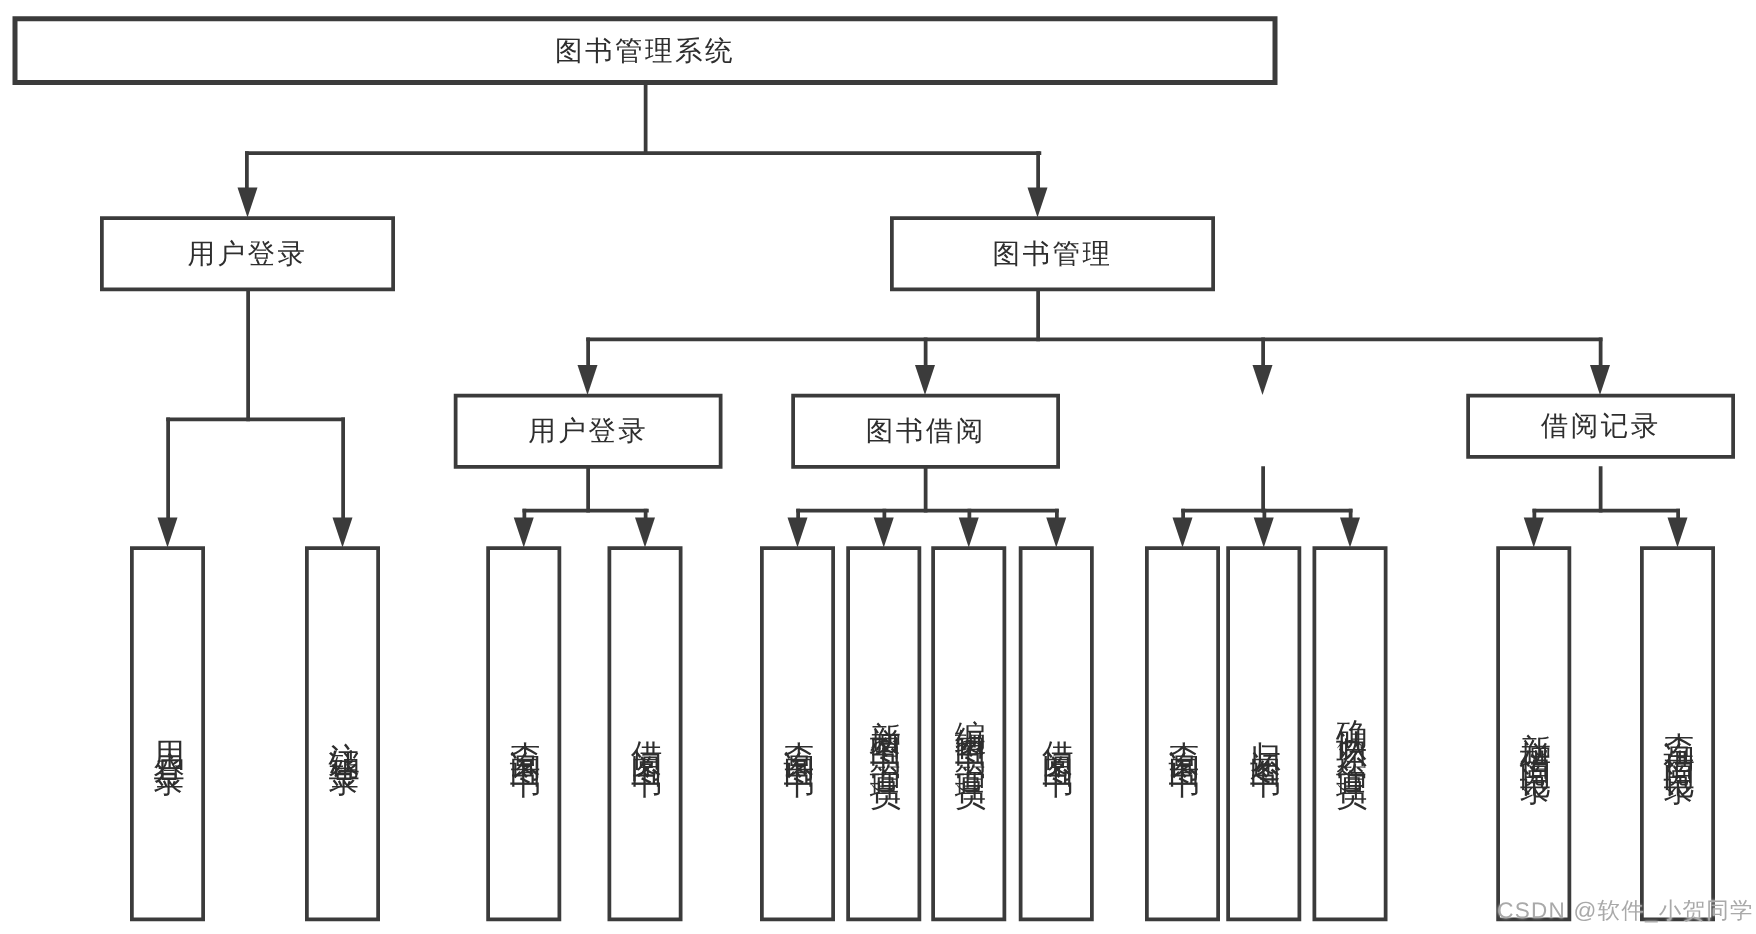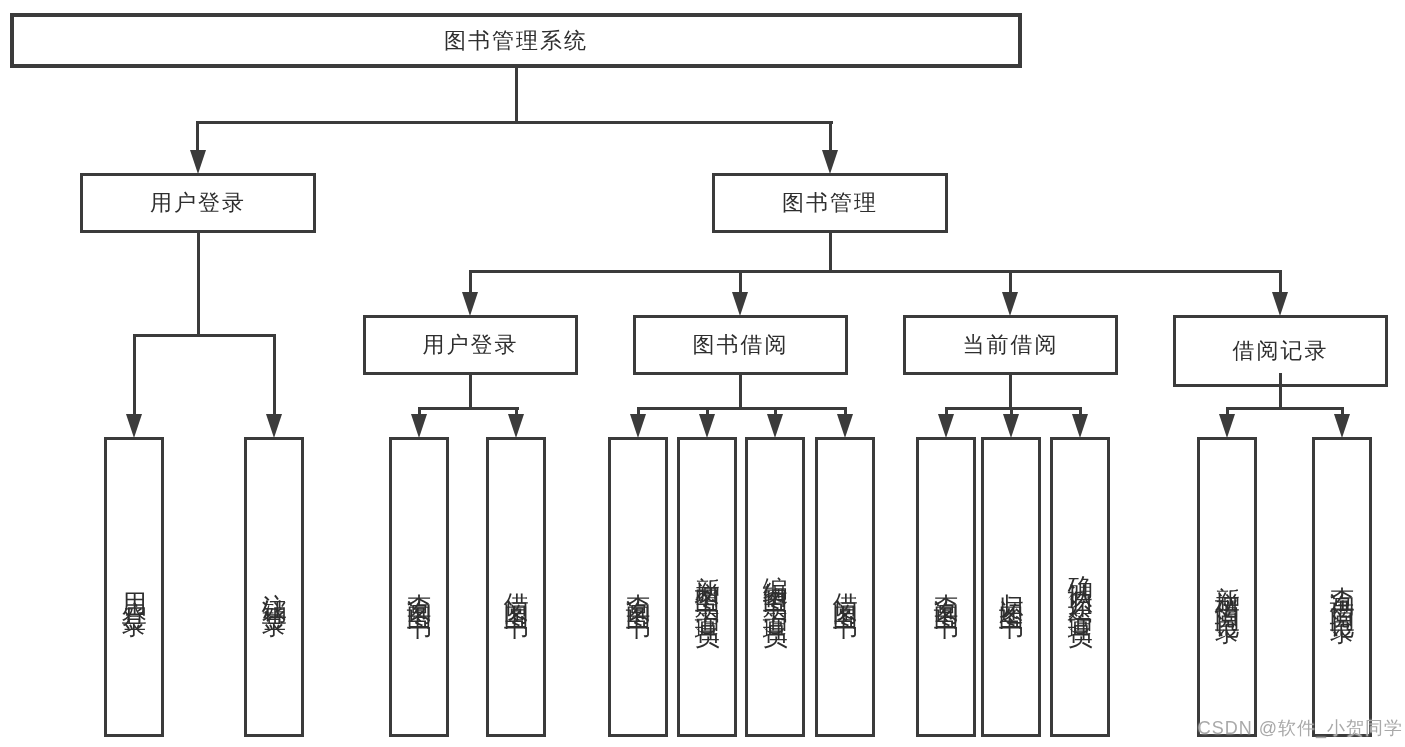--- a/index.html
+++ b/index.html
@@ -31,34 +31,31 @@
 
 <div class="canvas">
 
   <div class="box root" style="left:10px; top:13px; width:1012px; height:55px;">
     <span>图书管理系统</span>
   </div>
 
   <div class="box" style="left:80px; top:173px; width:236px; height:60px;">
     <span>用户登录</span>
   </div>
-  <div class="box" style="left:712px; top:173px; width:236px; height:60px;">
+  <div class="box" style="left:712px; top:173px; width:260px; height:60px;">
     <span>图书管理</span>
   </div>
 
   <div class="box" style="left:363px; top:315px; width:215px; height:60px;">
     <span>用户登录</span>
   </div>
   <div class="box" style="left:633px; top:315px; width:215px; height:60px;">
     <span>图书借阅</span>
   </div>
-  <div class="box" style="left:903px; top:315px; width:215px; height:60px;">
-    <span>当前借阅</span>
-  </div>
-  <div class="box" style="left:1173px; top:315px; width:215px; height:72px;">
+  <div class="box" style="left:1173px; top:315px; width:215px; height:52px;">
     <span>借阅记录</span>
   </div>
 
   <div class="vbox" style="left:104px;">
     <span class="vtext">用户登录</span>
   </div>
   <div class="vbox" style="left:244px;">
     <span class="vtext">注销登录</span>
   </div>
 

